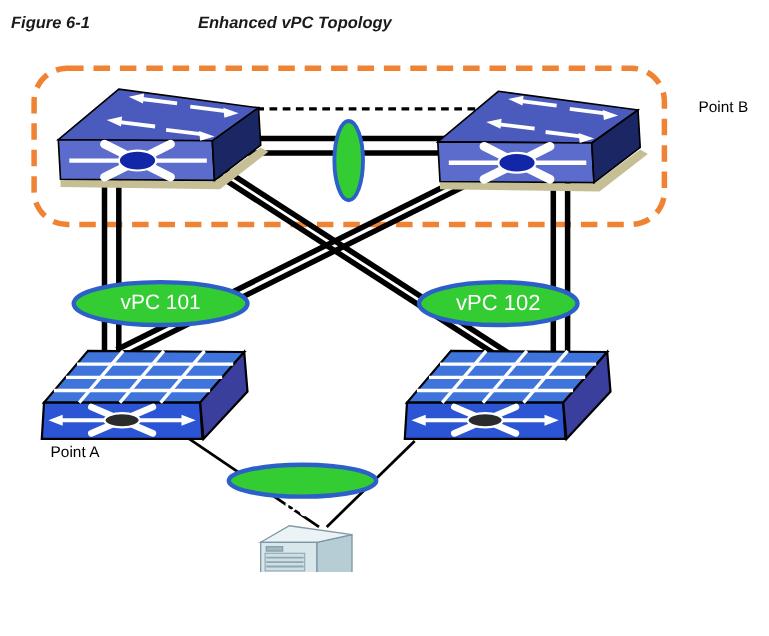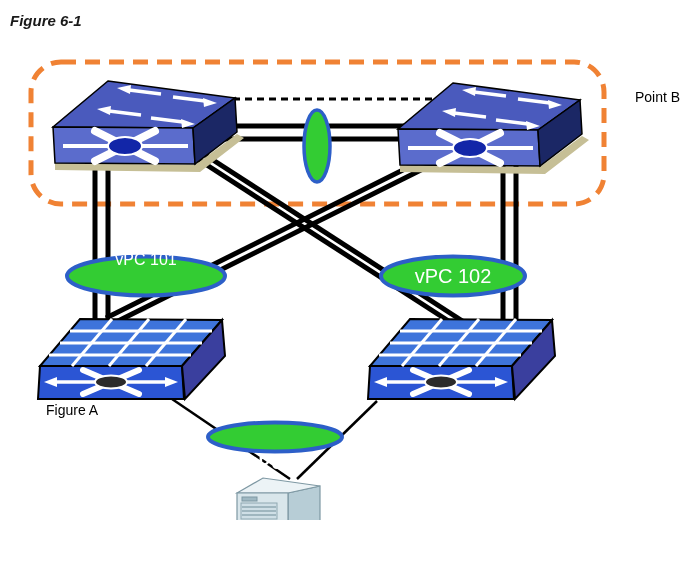--- a/index.html
+++ b/index.html
@@ -15,21 +15,21 @@
     position:absolute;left:180px;top:12px;font-size:15px;font-weight:bold;font-style:italic;
     color:var(--text-black,#1a1a1a);white-space:nowrap;
   }
   .point-label{position:absolute;font-size:14px;color:#000;white-space:nowrap;}
   .point-b{left:619px;top:89px;margin-left:16px;}
   .point-a{left:46px;top:402px;}
   .oval-label{
     position:absolute;transform:translate(-50%,-50%);color:var(--oval-text-white,#fff);
     white-space:nowrap;text-align:center;
   }
-  .vpc101{left:146px;top:260px;font-size:16px;}
+  .vpc101{left:146px;top:276px;font-size:19px;}
   .vpc102{left:453px;top:276px;font-size:20px;}
   .po2{left:277px;top:464px;font-size:17px;letter-spacing:2px;font-weight:bold;}
 
   svg.diagram{position:absolute;left:0;top:0;}
   .domain-box{fill:none;stroke:var(--boundary-orange,#f08234);stroke-width:5;stroke-dasharray:15 9;}
   .keepalive{stroke:var(--link-black,#000);stroke-width:3;stroke-dasharray:7 5;fill:none;}
   .thick line{stroke:var(--link-black,#000);stroke-width:5;}
   .thin line{stroke:var(--link-black,#000);stroke-width:2.5;}
   .goval{fill:var(--oval-green,#33cc33);stroke:var(--oval-border-blue,#2d5fc8);stroke-width:4;}
   .peer-oval{stroke-width:3.5;}
@@ -213,18 +213,19 @@
           <line x1="35" y1="76" x2="35" y2="83"></line>
           <line x1="39" y1="76" x2="39" y2="83"></line>
           <line x1="43" y1="76" x2="43" y2="83"></line>
           <line x1="47" y1="76" x2="47" y2="83"></line>
         </g>
       </g>
     </g>
   </svg>
 
   <div class="fig-label">Figure 6-1</div>
+  <div class="fig-title">Enhanced vPC Topology</div>
   <div class="point-label point-b">Point B</div>
-  <div class="point-label point-a">Figure A</div>
+  <div class="point-label point-a">Point A</div>
   <div class="oval-label vpc101">vPC 101</div>
   <div class="oval-label vpc102">vPC 102</div>
   <div class="oval-label po2">Po2</div>
 </div>
 
 </body></html>

